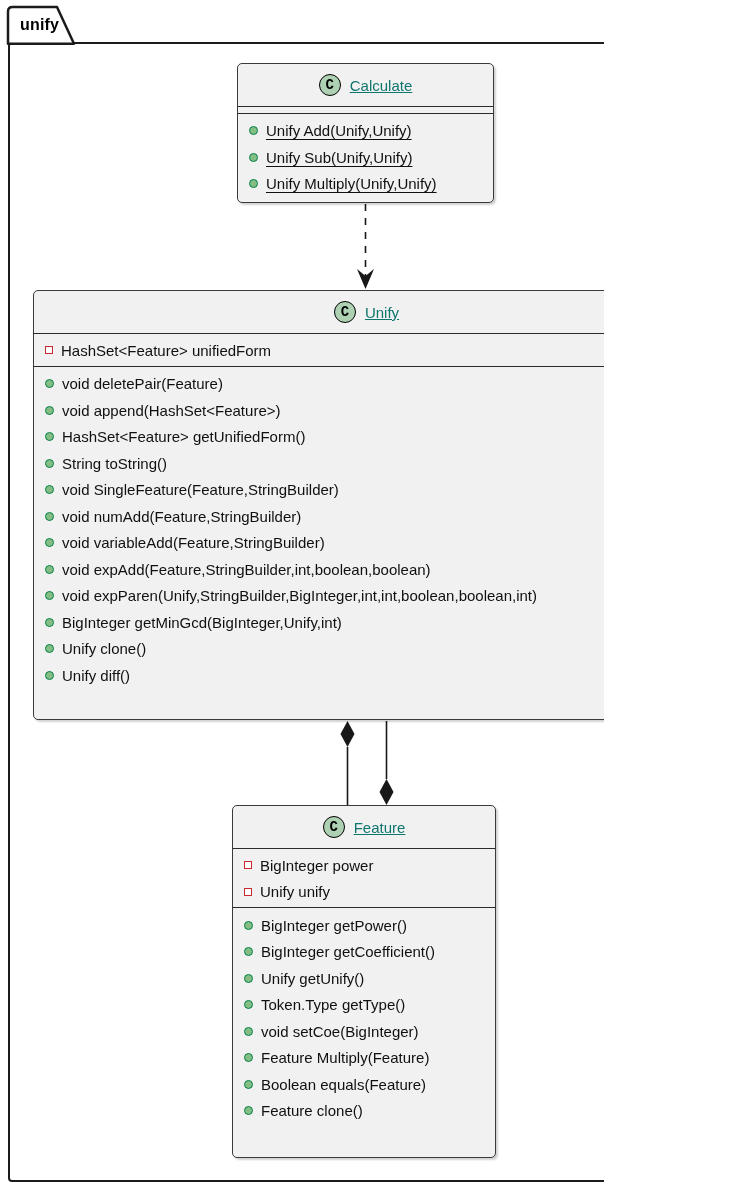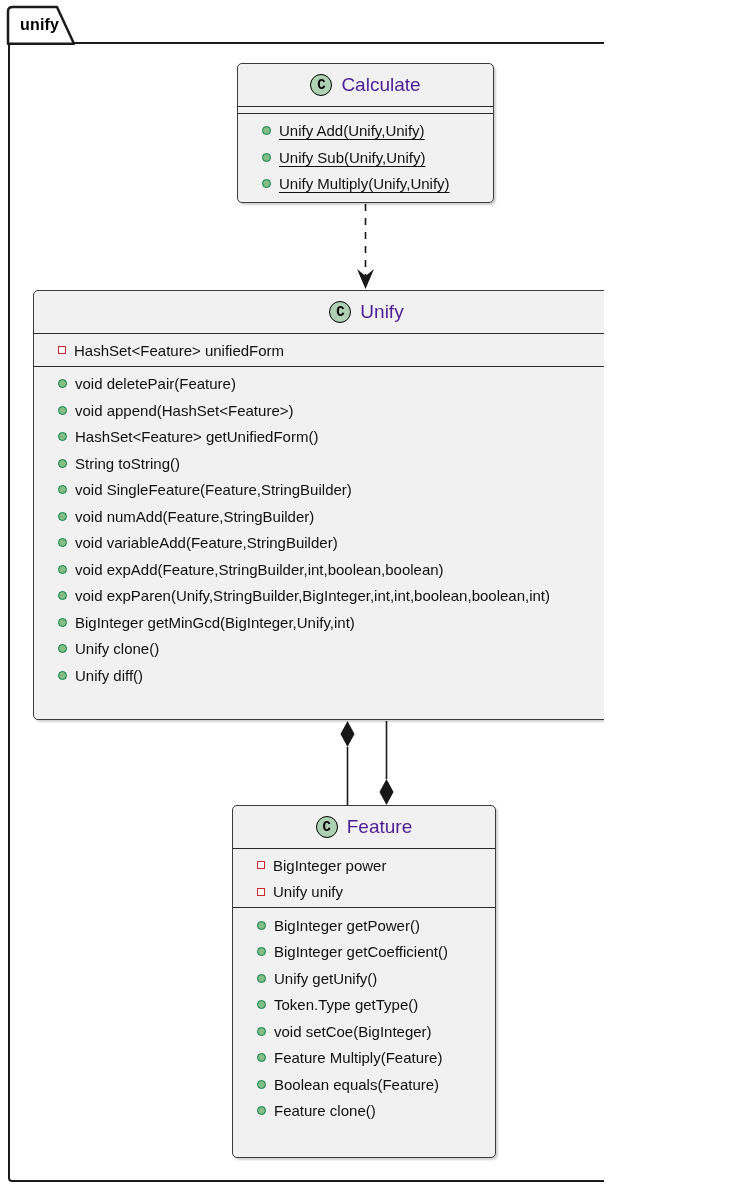--- a/index.html
+++ b/index.html
@@ -32,28 +32,28 @@
   .class-header {
     flex:0 0 42px; display:flex; align-items:center; justify-content:center; gap:9px;
   }
   .c-circle {
     width:22px; height:22px; border-radius:50%;
     background:#ADD1B2; border:1px solid #000;
     display:flex; align-items:center; justify-content:center;
     font-family:"Liberation Mono","DejaVu Sans Mono",monospace;
     font-weight:bold; font-size:14px; color:#000; line-height:1;
   }
-  .class-name { font-size:19px; color:#4c1d95; }
+  .class-name { font-size:15px; color:#0f766e;text-decoration:underline; }
 
   .section { border-top:1px solid #2a2a2a; }
   .fields  { padding:3px 0 2px; }
   .fields.empty { padding:0; height:8px; }
   .methods { padding:4px 0 5px; flex:1; }
 
-  .row { height:26.5px; display:flex; align-items:center; padding-left:24px; gap:8px; }
+  .row { height:26.5px; display:flex; align-items:center; padding-left:11px; gap:8px; }
   .dot {
     width:9px; height:9px; border-radius:50%;
     background:#84BE84; border:1px solid #038048; flex:0 0 auto;
   }
   .sq {
     width:8px; height:8px;
     background:#fff; border:1.5px solid #C82930; flex:0 0 auto;
   }
   .mtxt { font-size:15px; color:#101010; white-space:nowrap; }
   .mtxt.u { text-decoration:underline; text-underline-offset:3px; }

